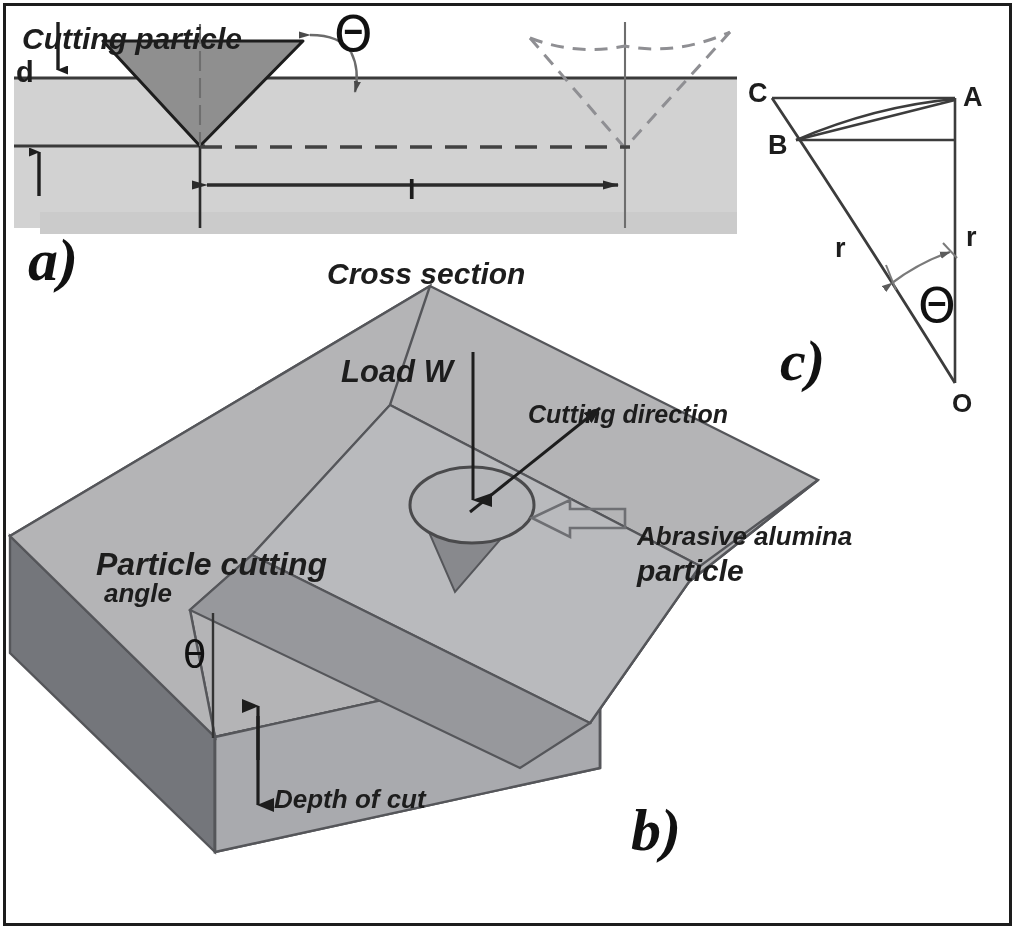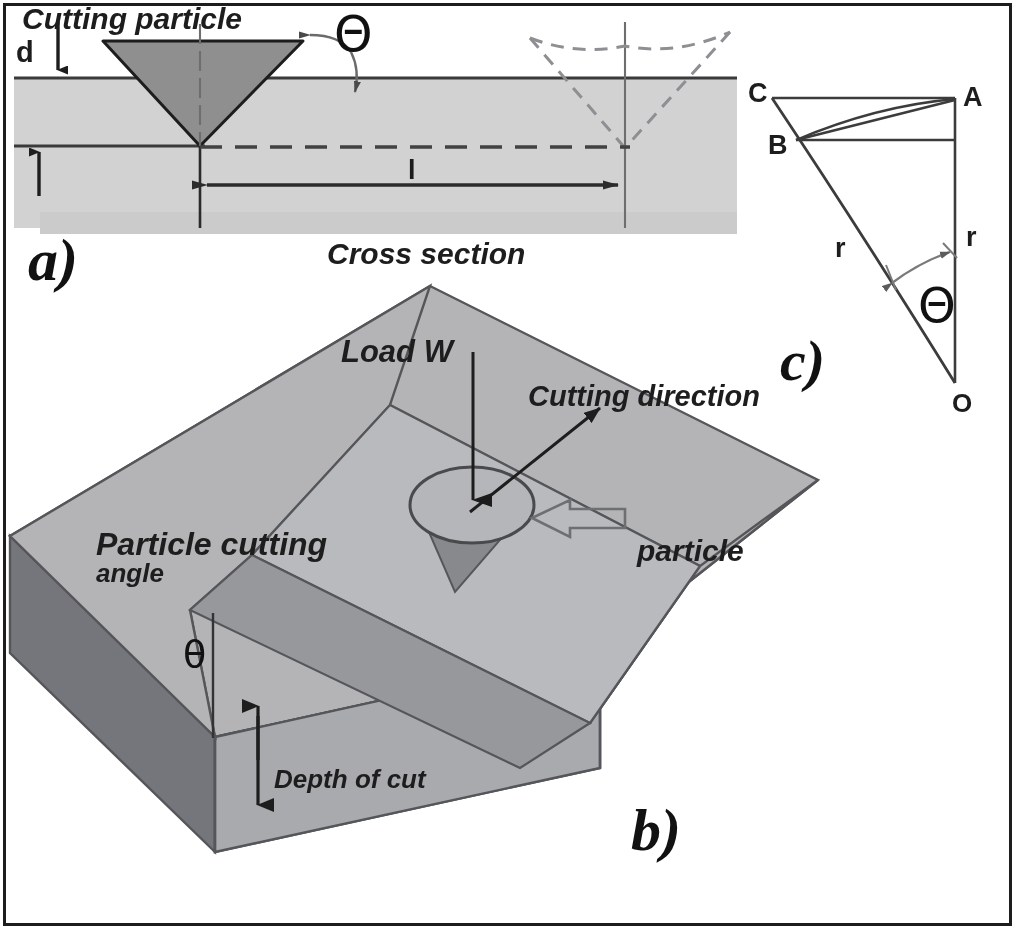--- a/index.html
+++ b/index.html
@@ -34,20 +34,21 @@
     height: 929px;
   }
   .lbl {
     position: absolute;
     font-family: "Liberation Sans", sans-serif;
     font-style: italic;
     font-weight: bold;
     color: #1d1d1d;
     white-space: pre;
     line-height: 1.12;
+    margin-top: 20px;
   }
   .lbl-up {
     font-style: normal;
   }
   .panel-tag {
     position: absolute;
     font-family: "Liberation Serif", serif;
     font-style: italic;
     font-weight: bold;
     color: #111111;
@@ -267,26 +268,27 @@
     </g>
 
     <path d="M 213,613 L 213,738" stroke="#333333" stroke-width="2.4" fill="none"></path>
 
     <path d="M 258,760 L 258,706" stroke="#1d1d1d" stroke-width="3.2" fill="none" marker-end="url(#depthUpArrow)"></path>
     <path d="M 258,716 L 258,805" stroke="#1d1d1d" stroke-width="3.2" fill="none" marker-end="url(#depthDownArrow)"></path>
   </svg>
 
   <div class="lbl" style="left:341px; top:335px; font-size:31px;">Load W</div>
 
-  <div class="lbl" style="left:528px; top:380px; font-size:29px;">Cutting direction</div>
-
+  <div class="lbl" style="left:528px; top:380px; font-size:25px;">Cutting direction</div>
+
+  <div class="lbl clipped" style="left:637px; top:502px; font-size:26px; width:372px;">Abrasive alumina</div>
   <div class="lbl" style="left:637px; top:534px; font-size:30px;">particle</div>
 
   <div class="lbl" style="left:96px; top:527px; font-size:32px;">Particle cutting</div>
-  <div class="lbl" style="left:96px; top:559px; font-size:26px;">angle</div>
+  <div class="lbl" style="left:104px; top:559px; font-size:26px;">angle</div>
 
   <div class="theta-glyph" style="left:183px; top:632px; font-size:38px;">θ</div>
 
   <div class="lbl" style="left:274px; top:765px; font-size:26px;font-style:italic;">Depth of cut</div>
 
 
   <div class="panel-tag" style="left:631px; top:796px; font-size:60px;">b)</div>
 
   <div id="figure-border"></div>
 </div>

